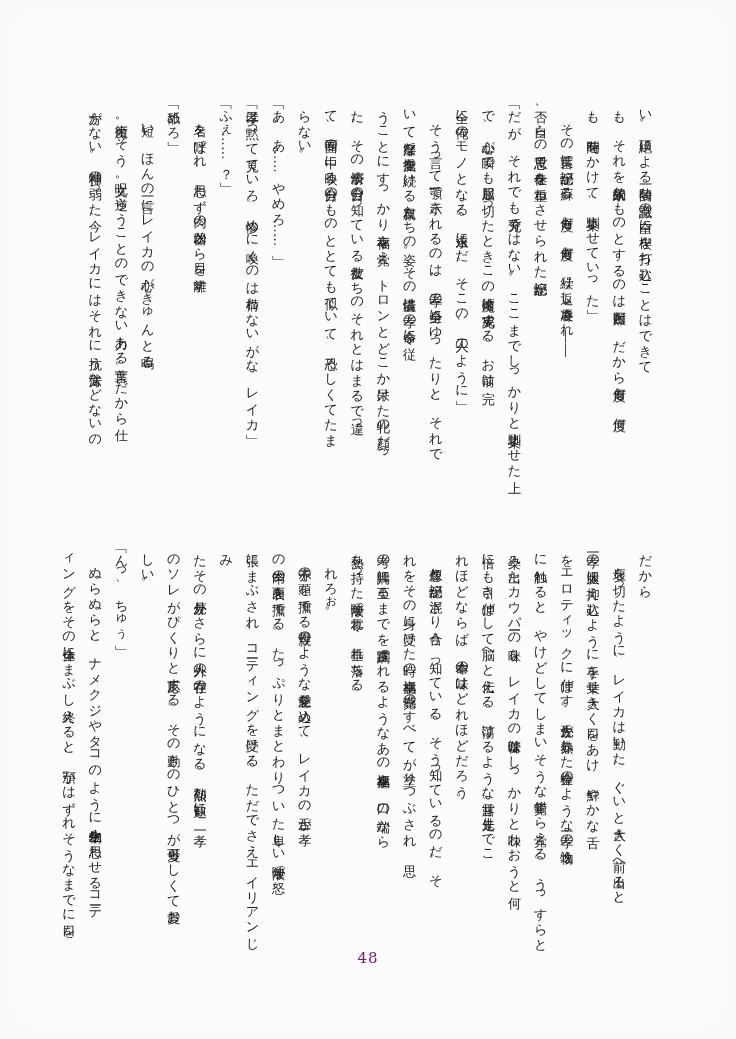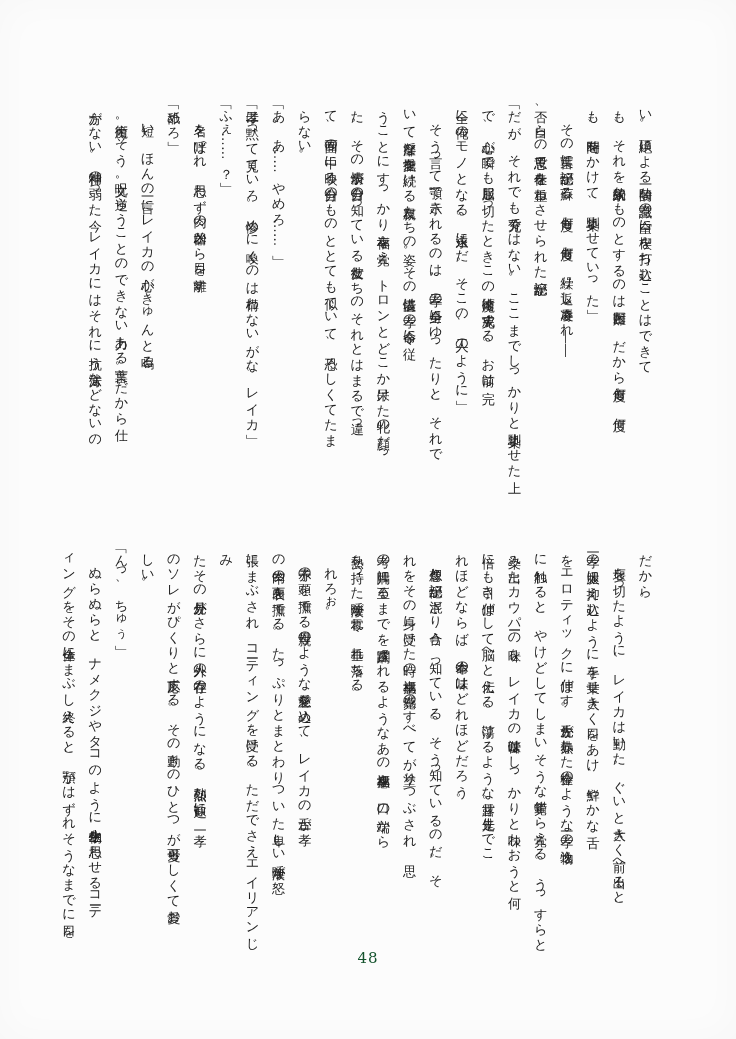--- a/index.html
+++ b/index.html
@@ -37,21 +37,21 @@
     text-indent: 1em;
   }
   .page-number {
     position: absolute;
     top: 949px;
     left: 0;
     width: 736px;
     text-align: center;
     font-size: 15px;
     letter-spacing: 1px;
-    color: #14532d;
+    color: #701a75;
   }
 </style>
 </head>
 <body>
 
 <div class="page">
   <section class="text-block block-top">
       <p class="line">い。絶頂による一時的な意識の空白に楔を打ち込むことはできて</p>
       <p class="line">も、それを永続的なものとするのは困難だ。だから何度も、何度</p>
       <p class="line">も、時間をかけて、馴染ませていった」</p>

